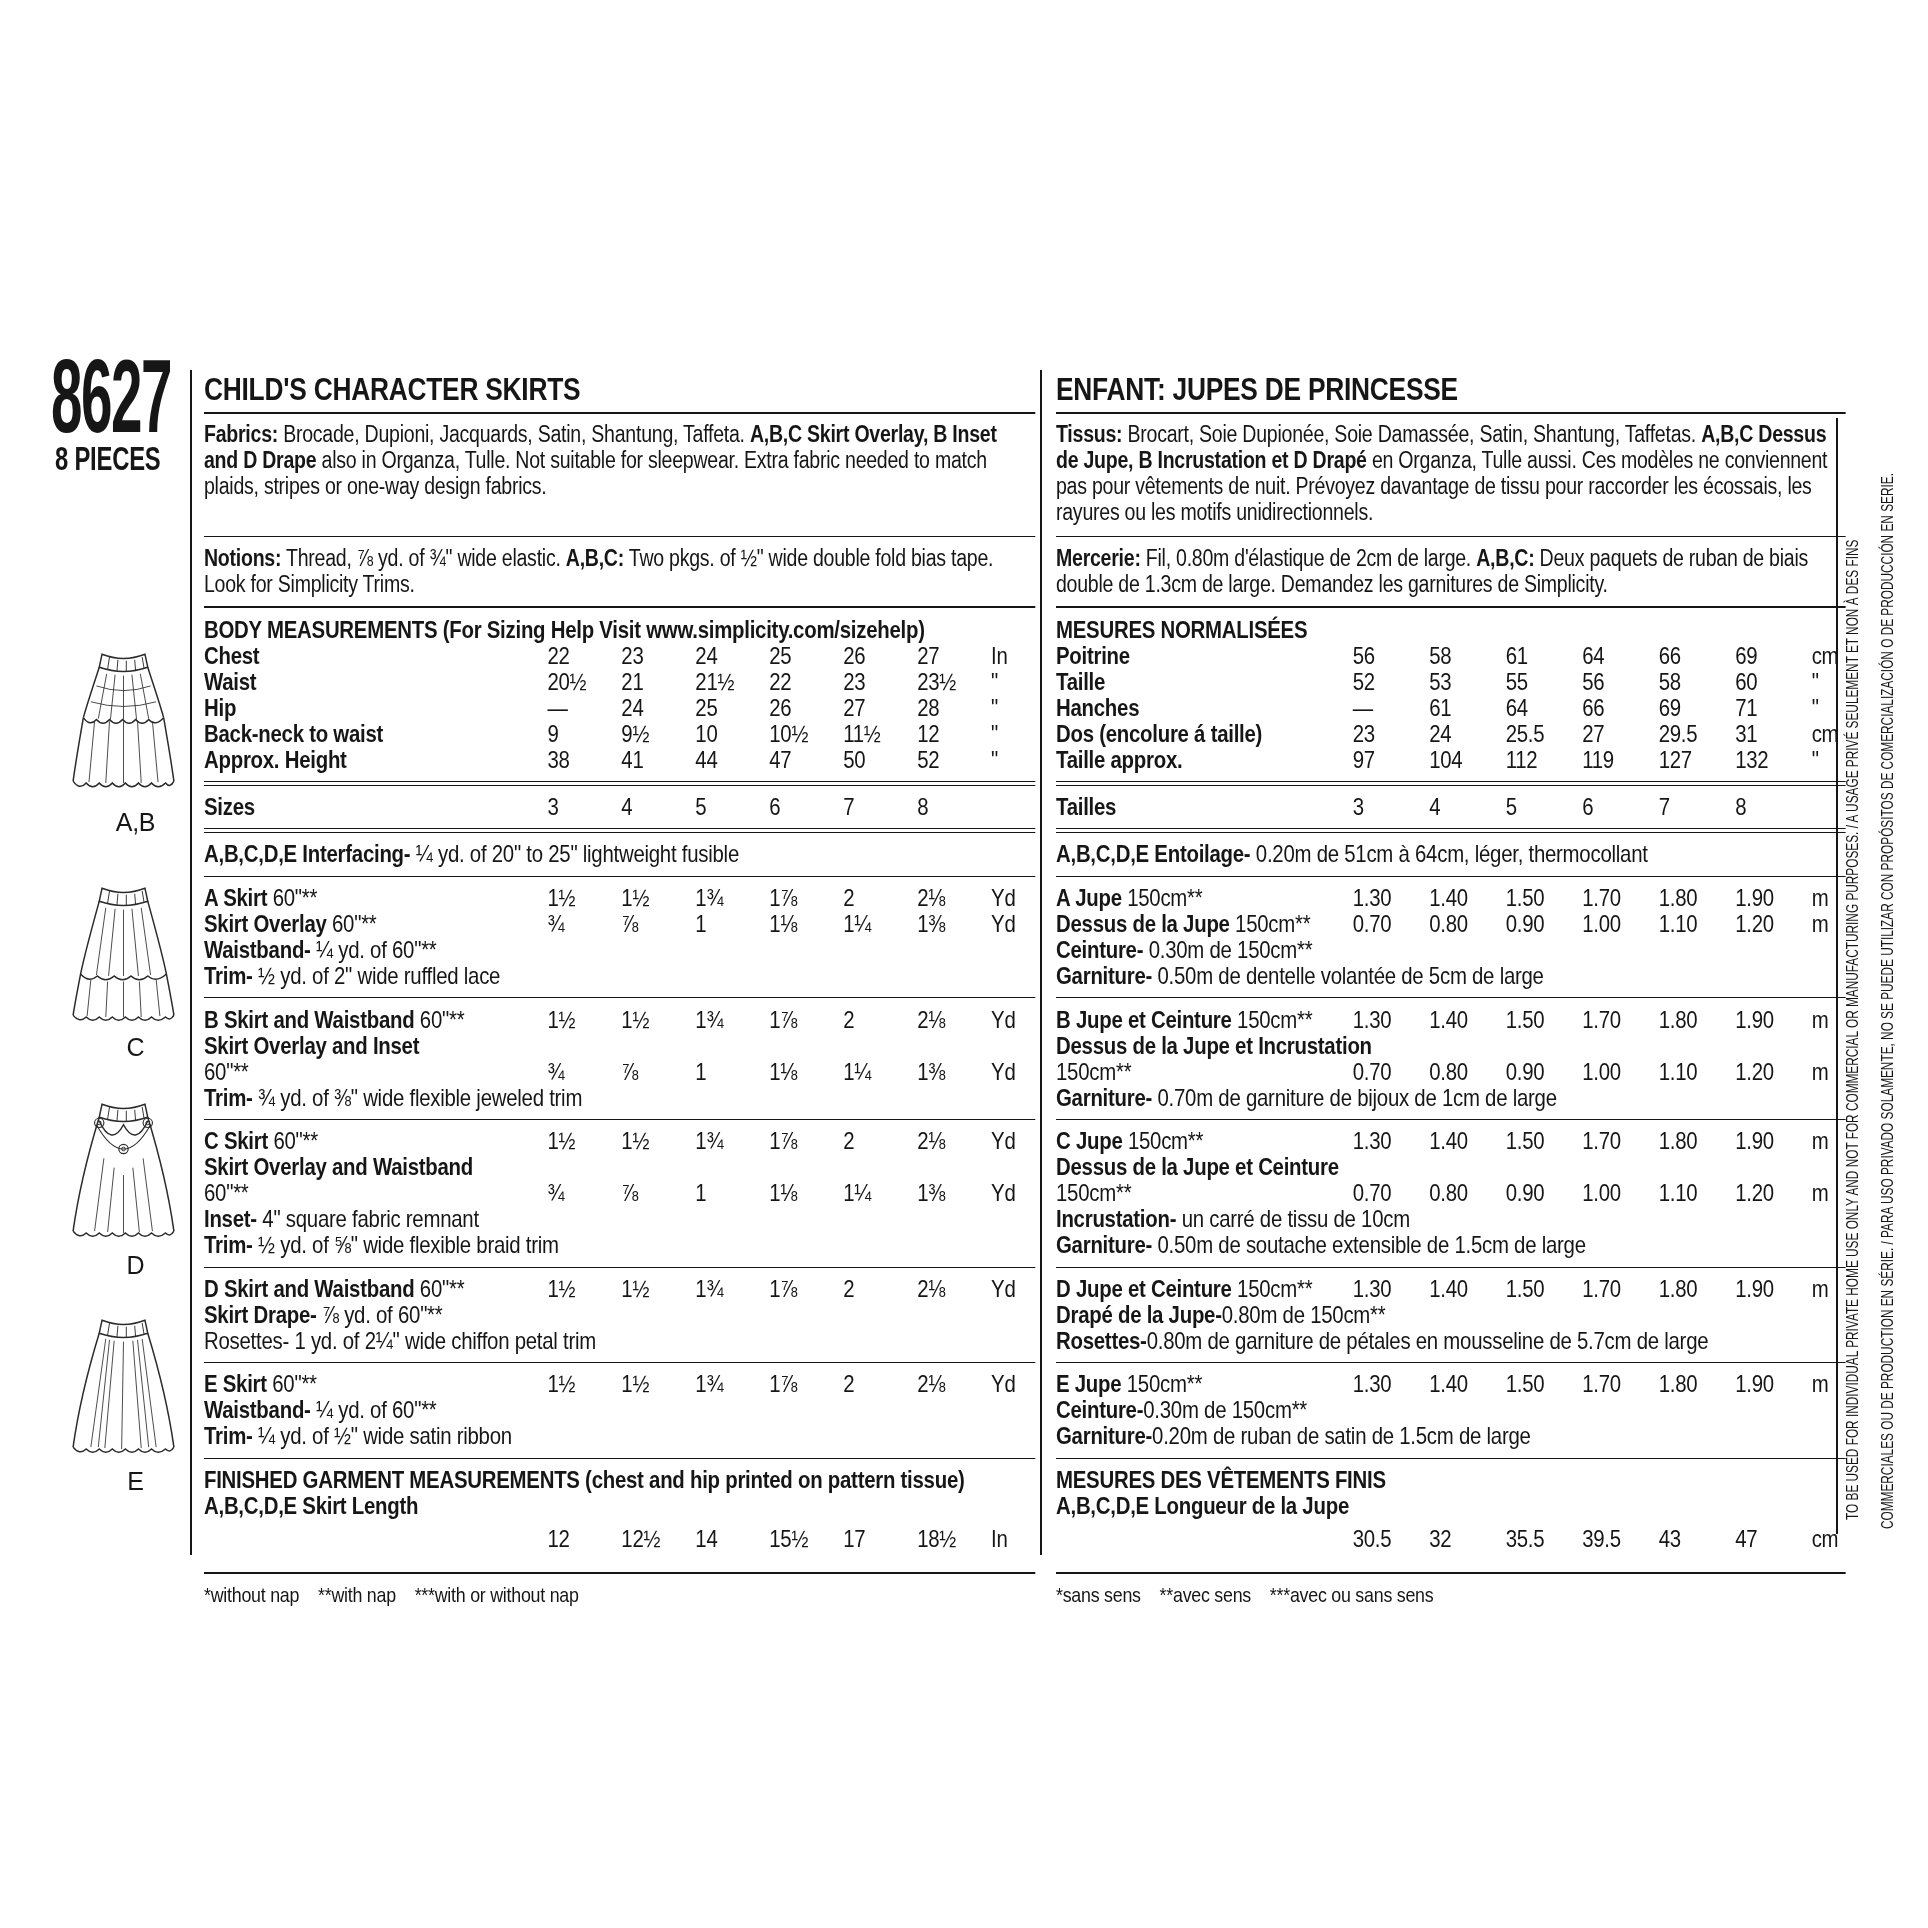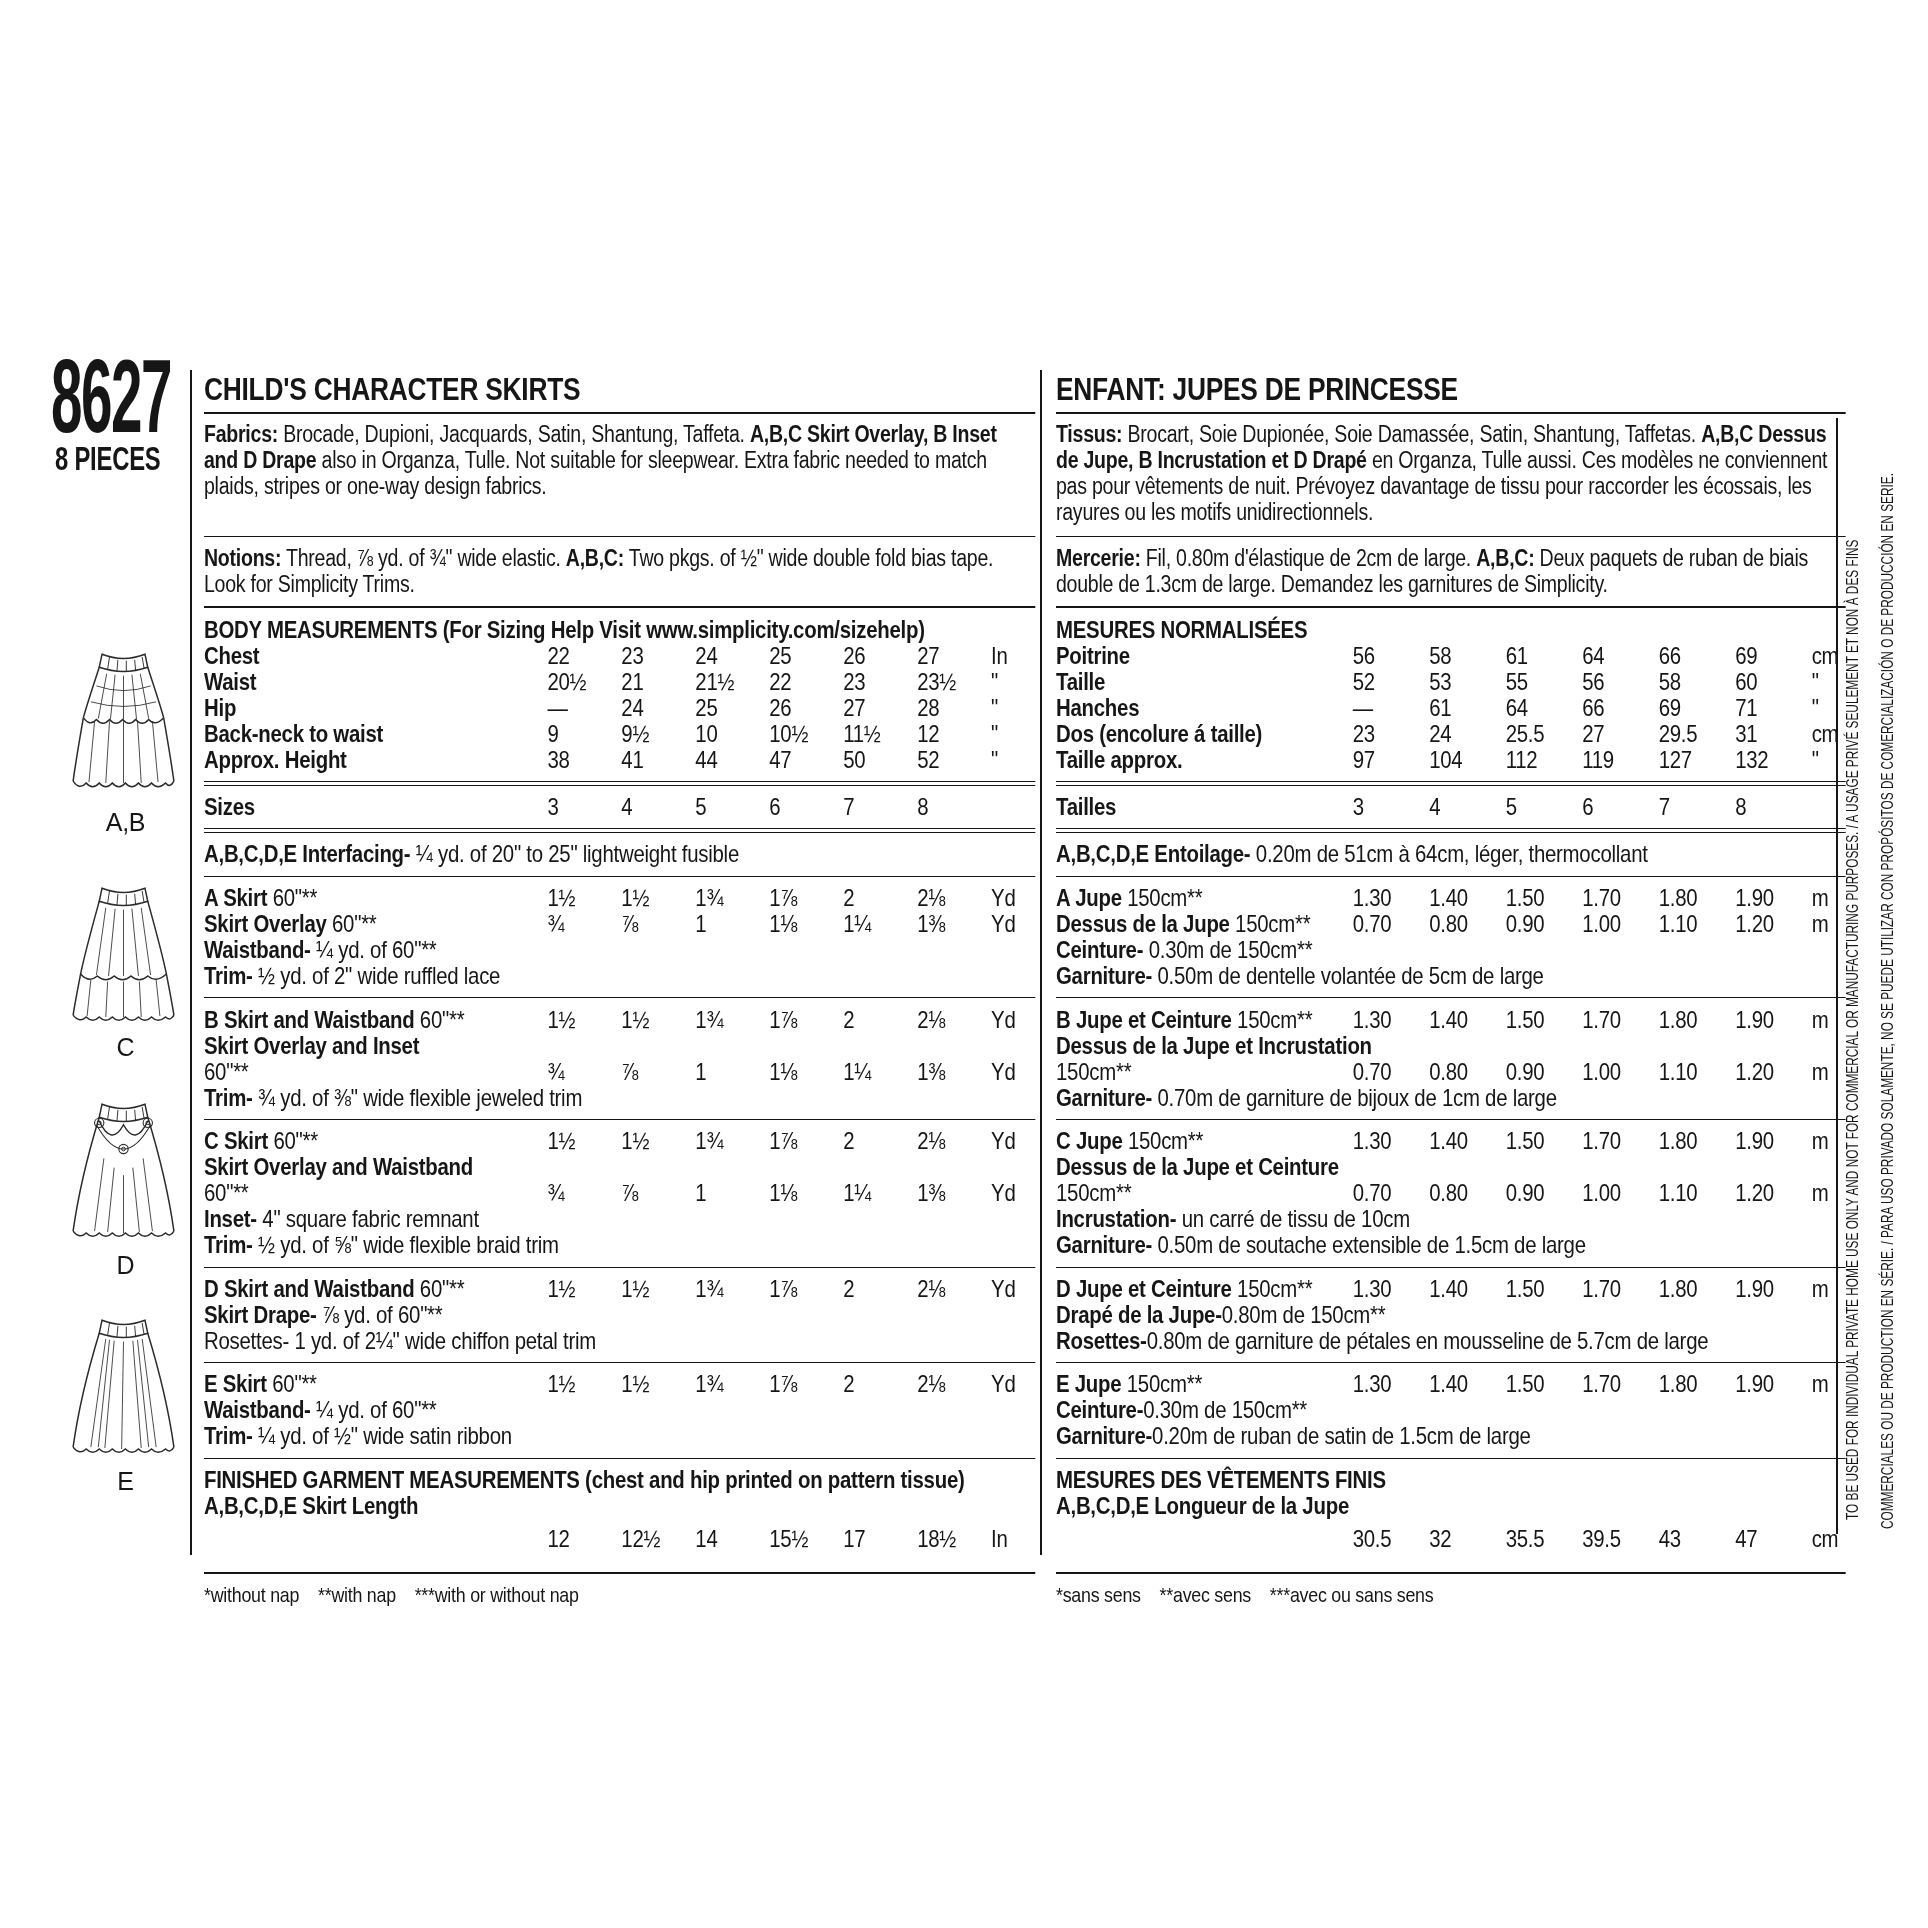--- a/index.html
+++ b/index.html
@@ -25,21 +25,21 @@
   .col-fr .row{grid-template-columns:349px repeat(6,90px) 40px;}
   .lbl,.val,.unit{white-space:nowrap;overflow:visible;}
   .line{font-size:24px;line-height:26px;white-space:nowrap;}
   .finished-row{margin-top:7.3px;}
   .foot{font-size:21px;line-height:24px;white-space:pre;margin-top:3.7px;}
   .rule.prefoot{margin-top:20px;}
   
   .big-num{position:absolute;left:51px;top:351px;font-weight:bold;font-size:103px;line-height:92px;transform:scaleX(0.55);transform-origin:0 0;letter-spacing:-2.8px;}
   .pieces{position:absolute;left:55px;top:441px;font-weight:bold;font-size:34px;line-height:35px;transform:scaleX(0.70);transform-origin:0 0;}
   .figure{position:absolute;left:62px;width:123px;text-align:center;}
-  .fig-label{position:absolute;left:64px;width:123px;text-align:center;font-size:25px;}
+  .fig-label{position:absolute;left:74px;width:123px;text-align:center;font-size:25px;}
   .vline{position:absolute;width:2.3px;background:#161616;}
   .side{position:absolute;white-space:nowrap;font-size:17.4px;letter-spacing:0;transform-origin:0 0;transform:rotate(-90deg) scaleX(0.68);}
   b{font-weight:bold;}
   svg{display:block;}
 </style>
 </head>
 <body>
 
 <div class="big-num">8627</div>
 <div class="pieces">8 PIECES</div>

